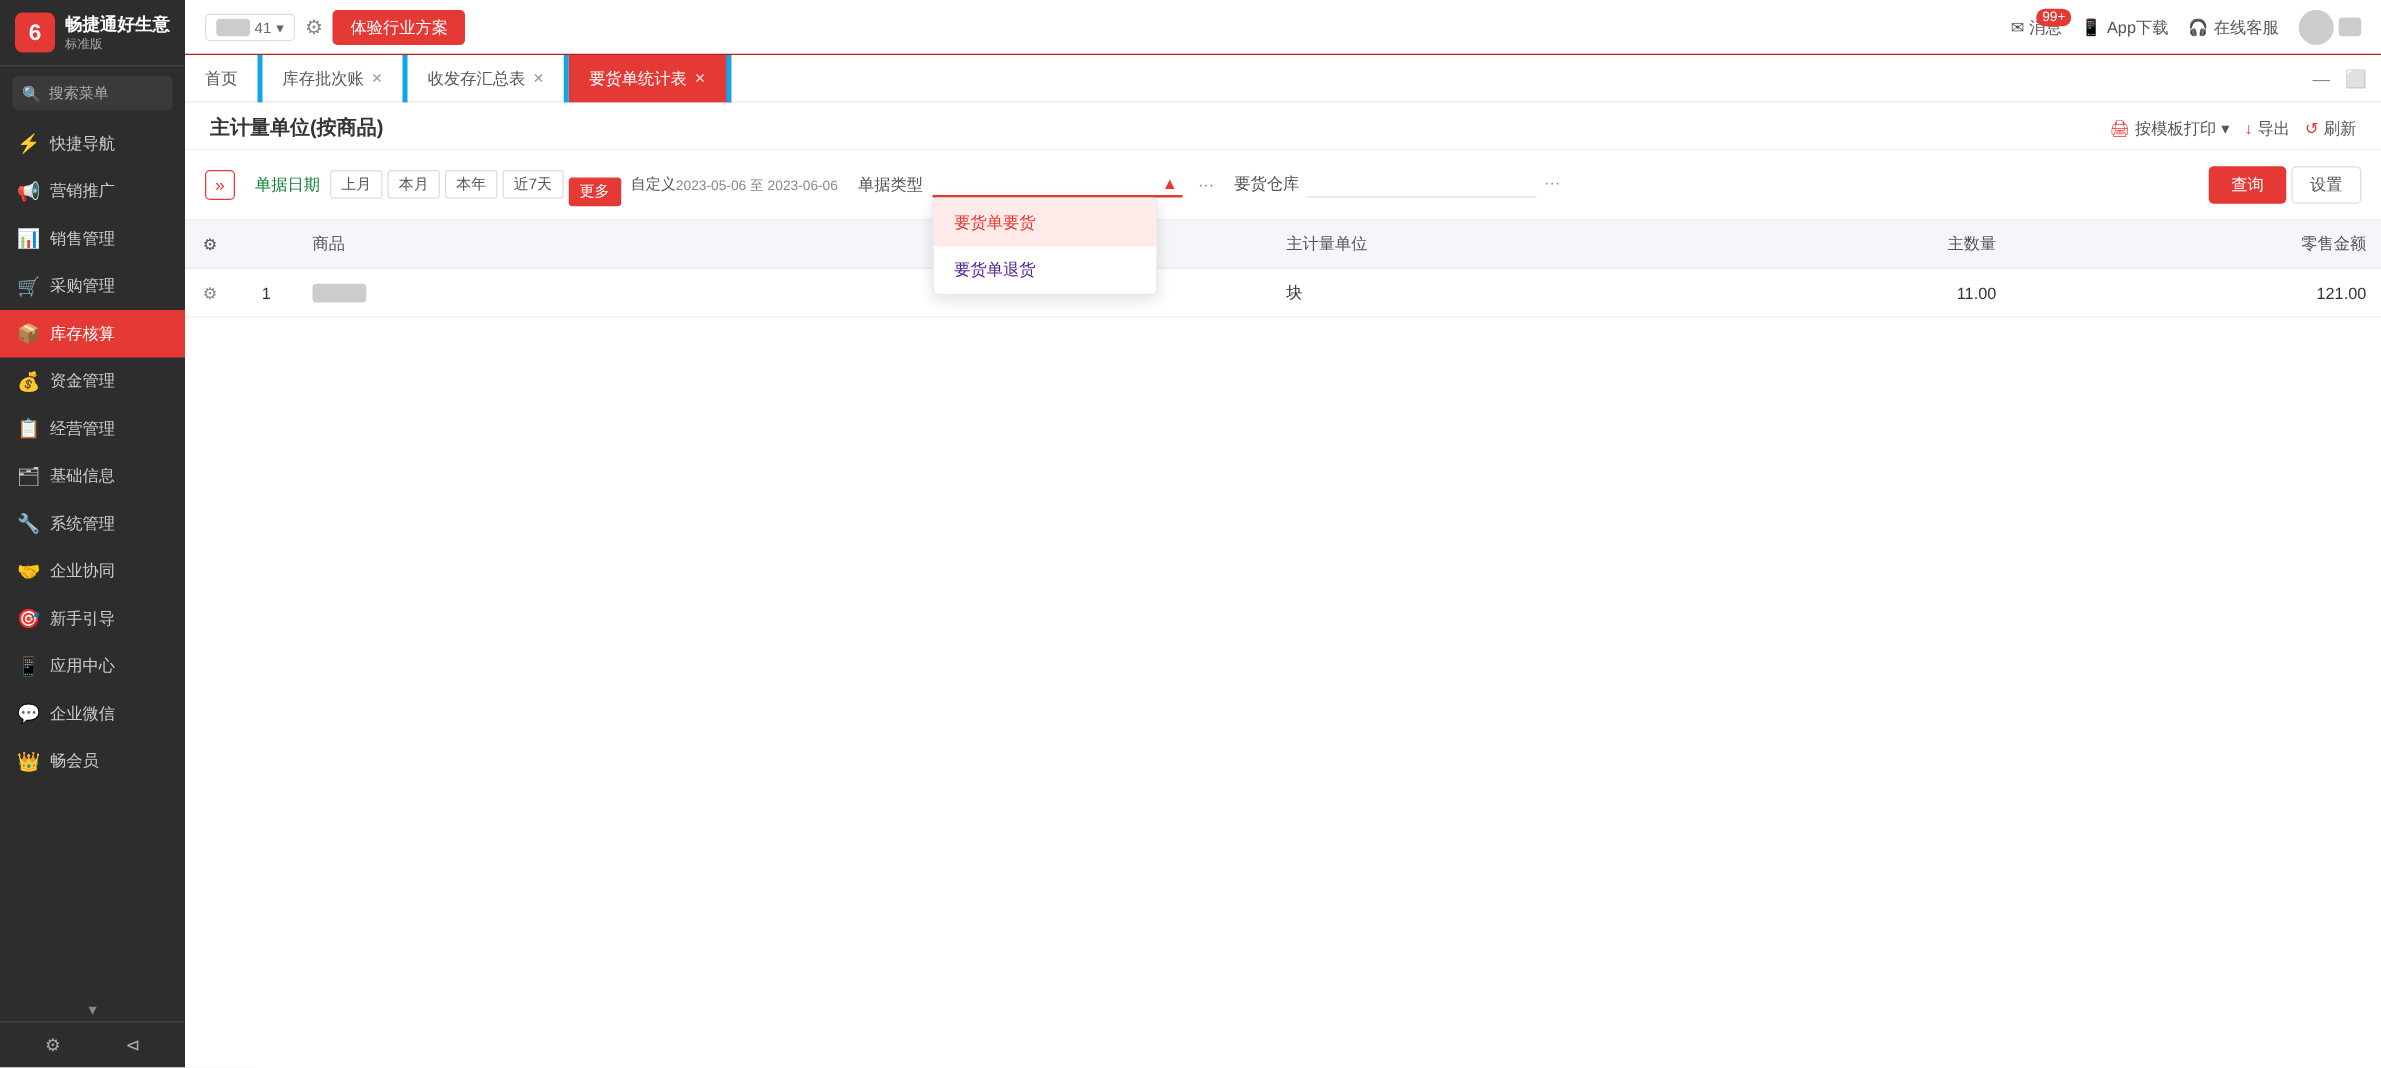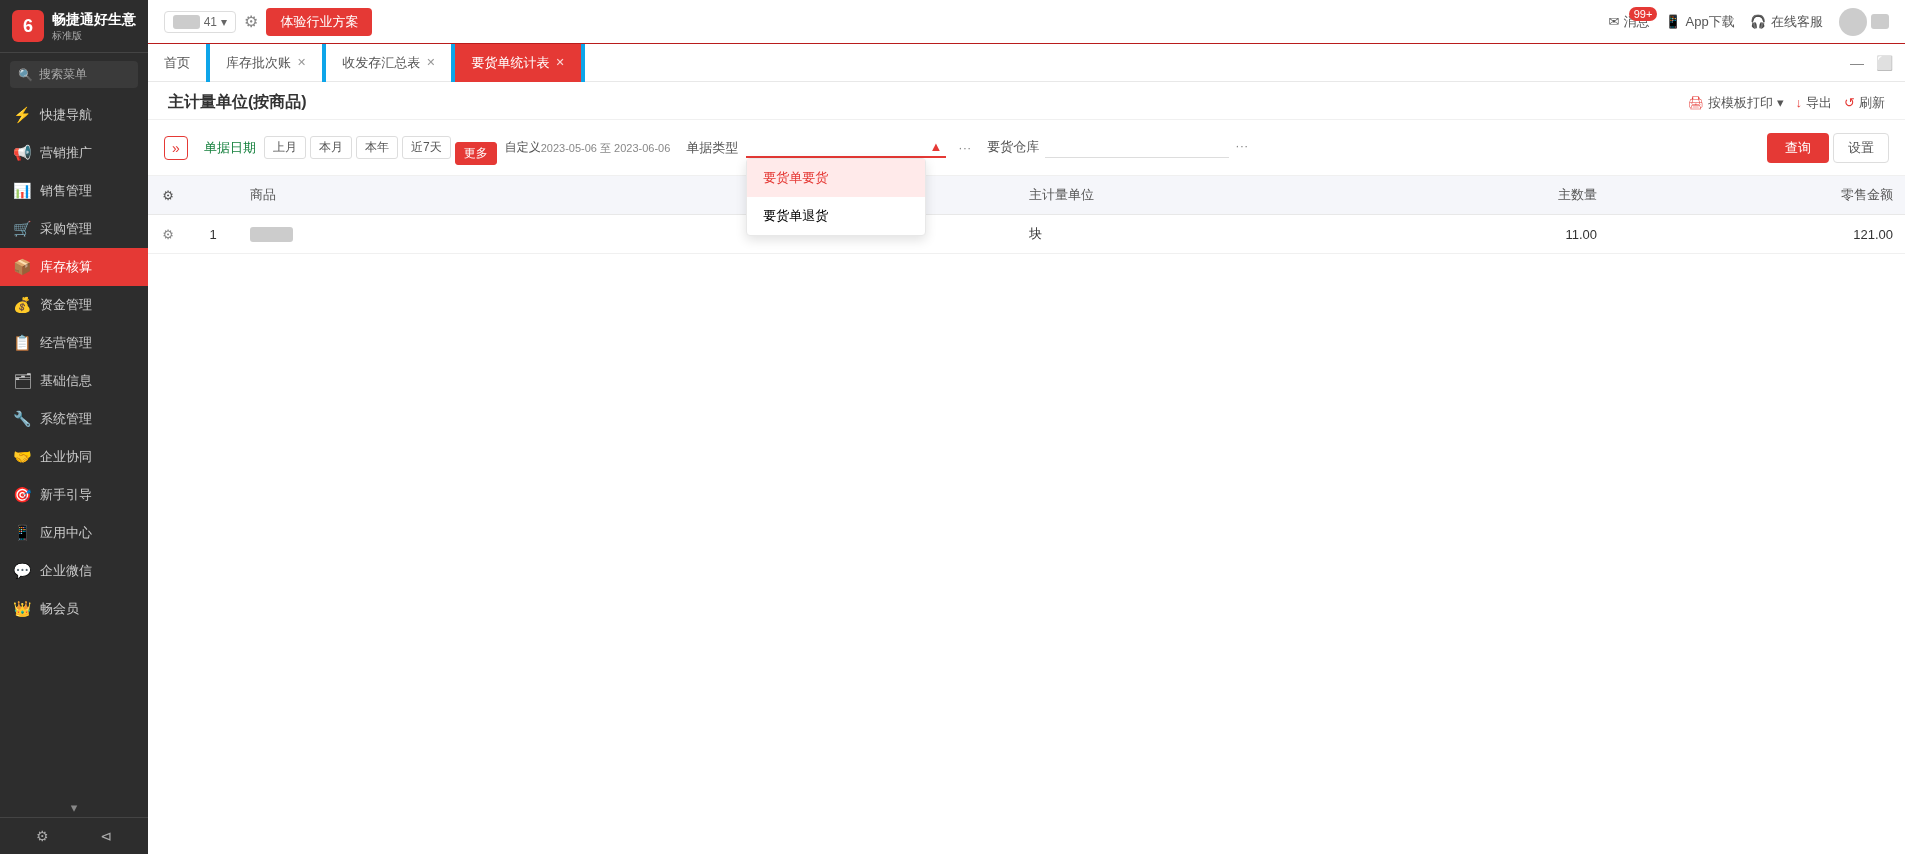--- a/index.html
+++ b/index.html
@@ -290,21 +290,21 @@
       z-index: 1000;
       background: #fff;
       border: 1px solid #e8e8e8;
       border-radius: 4px;
       box-shadow: 0 4px 12px rgba(0,0,0,0.12);
       min-width: 200px;
     }
     .dropdown-item {
       padding: 10px 16px;
       font-size: 13px;
-      color: #000000;
+      color: #4c1d95;
       cursor: pointer;
     }
     .dropdown-item.selected { background: #ffeaea; color: #e53935; }
 
     
     .table-wrapper {
       flex: 1;
       background: #fff;
       margin: 0;
       overflow: auto;

